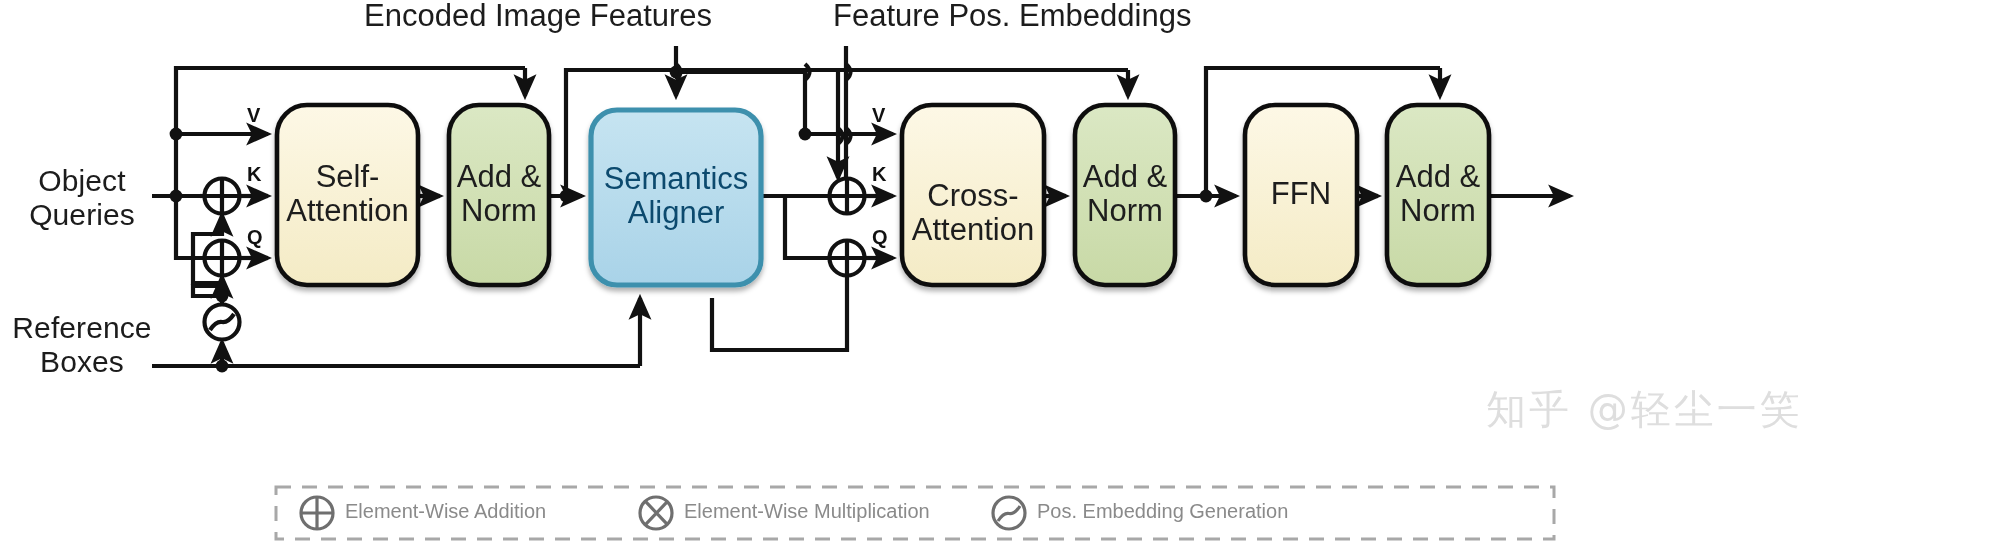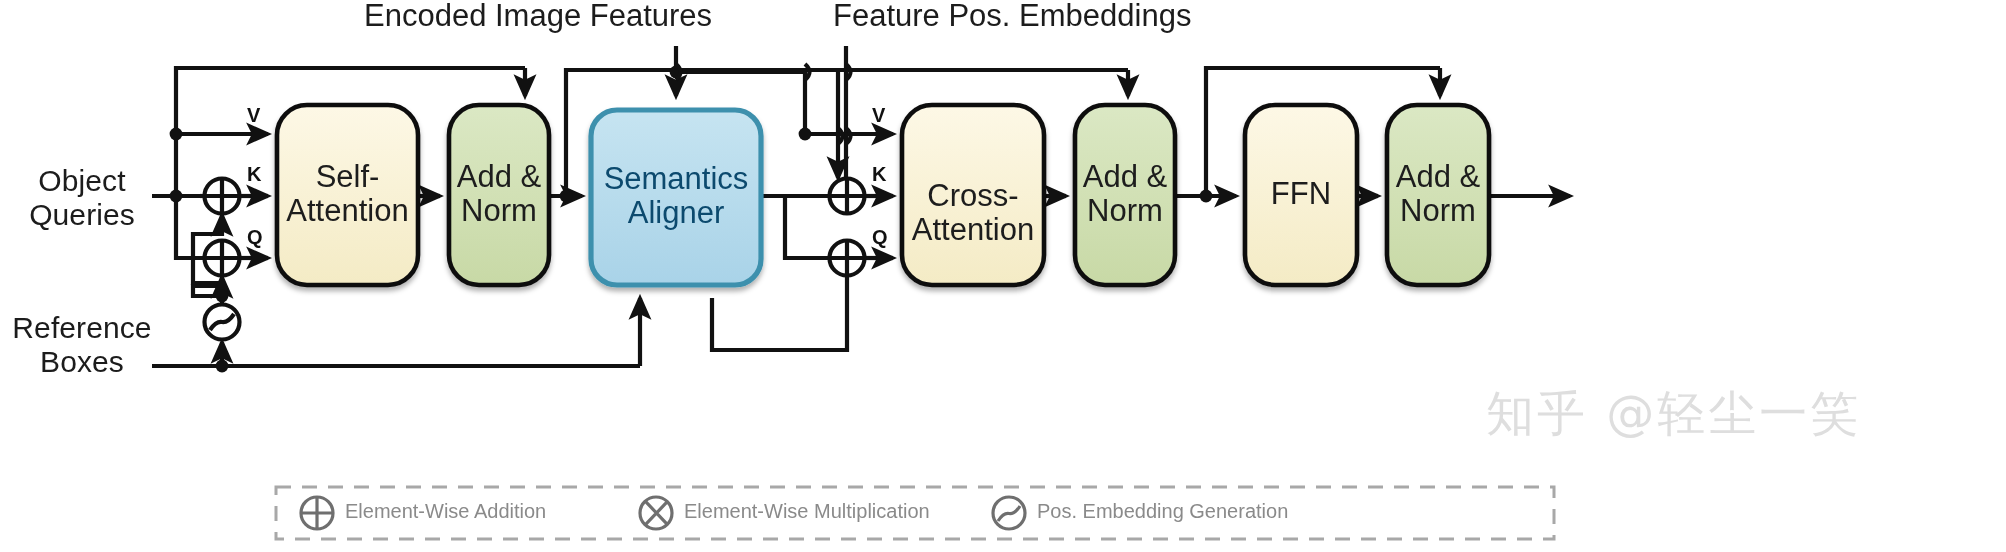--- a/index.html
+++ b/index.html
@@ -43,21 +43,21 @@
     color:#111;
   }
   .legend-text{
     position:absolute;
     font-size:20px;
     color:#8a8a8a;
     white-space:nowrap;
   }
   .watermark{
     position:absolute;
-    font-size:48px;
+    font-size:40px;
     color:#dedede;
     white-space:nowrap;
     font-family:"DejaVu Sans",sans-serif;
     letter-spacing:3px;
   }
 </style>
 </head>
 <body>
 
 <div id="stage">

